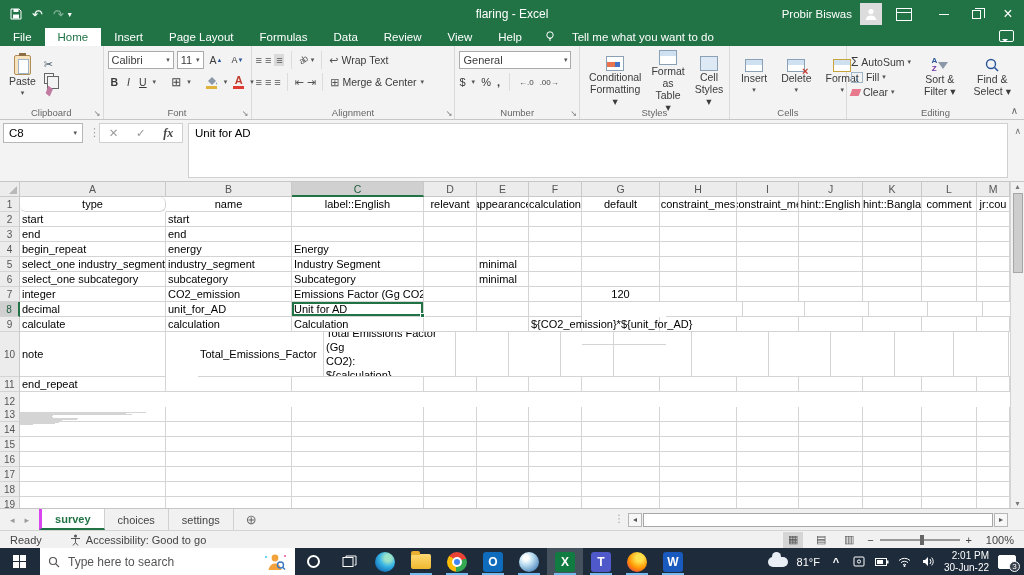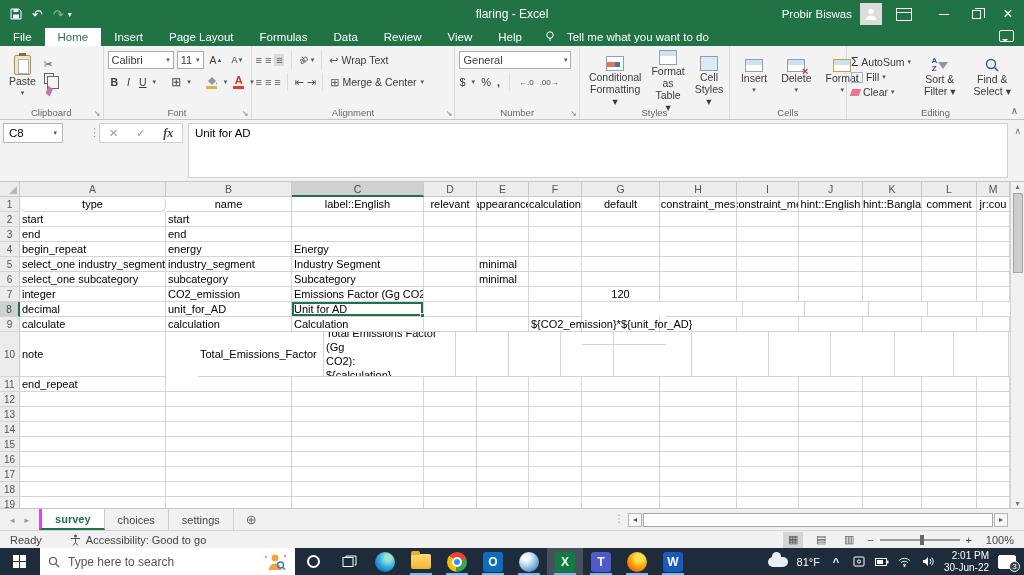--- a/index.html
+++ b/index.html
@@ -20,21 +20,21 @@
   .ribbon-opts { width:16px; height:13px; border:1px solid #fff; position:relative; margin-right:16px; }
   .ribbon-opts:before { content:""; position:absolute; left:0; right:0; top:3px; border-top:1px solid #fff; }
   .winbtn { width:32px; height:28px; display:flex; align-items:center; justify-content:center; font-size:13px; }
   .min-glyph { width:10px; height:1px; background:#fff; display:block; }
   .restore-glyph { width:9px; height:9px; border:1px solid #fff; position:relative; display:block; }
   .restore-glyph:before { content:""; position:absolute; top:-3px; left:2px; width:9px; height:9px; border:1px solid #fff; border-bottom:none; border-left:none; }
   
   .menubar { height:18px; background:#217346; display:flex; align-items:stretch; color:#fff; font-size:11.5px; flex:0 0 18px; position:relative; }
   .mtab { padding:0 13px; display:flex; align-items:center; }
   .mtab.active { background:#fff; color:#217346; }
-  .tellme { display:flex; align-items:center; gap:12px; padding:0 10px; }
+  .tellme { display:flex; align-items:center; gap:17px; padding:0 10px; }
   .bulb-svg { width:10px; height:12px; }
   .comment-ic { position:absolute; right:10px; top:2px; width:15px; height:12px; border:1px solid #fff; border-radius:2px; }
   .comment-ic:after { content:""; position:absolute; left:2px; bottom:-4px; border:3px solid transparent; border-top-color:#fff; }
 
   
   .ribbon { height:74px; background:#f3f3f3; border-bottom:1px solid #c6c6c6; display:flex; flex:0 0 74px; position:relative; font-size:10.5px; color:#3b3b3b; }
   .rgroup { position:relative; display:flex; flex-direction:column; border-right:1px solid #dadada; padding:3px 4px 14px 4px; }
   .rgroup .glabel { position:absolute; bottom:1px; left:0; right:0; text-align:center; font-size:9.5px; color:#666; }
   .launcher { position:absolute; right:2px; bottom:1px; font-size:8px; color:#777; }
   .rbody { display:flex; flex:1; align-items:center; }
@@ -70,21 +70,21 @@
   .fill-ic { color:#2b579a; font-size:10px; border:1px solid #9db3c8; width:12px; height:11px; display:inline-flex; align-items:center; justify-content:center; }
   .clear-ic { width:9px; height:7px; background:#e8788c; transform:skewX(-20deg); display:inline-block; }
   .az-ic { font-size:8px; line-height:8px; font-weight:bold; display:inline-flex; flex-direction:column; }
   .az-a { color:#2b579a; } .az-z { color:#7030a0; }
   .funnel { width:0; height:0; border-left:5px solid transparent; border-right:5px solid transparent; border-top:7px solid #8a98a8; display:inline-block; }
   .find-svg { width:16px; height:16px; }
   .ribbon-collapse { position:absolute; right:6px; bottom:3px; color:#666; font-size:10px; }
 
   
   .fbar { height:62px; background:#f3f3f3; border-bottom:1px solid #c6c6c6; position:relative; flex:0 0 62px; font-size:11.5px; }
-  .namebox { position:absolute; left:3px; top:3px; width:60px; height:20px; background:#fff; border:1px solid #b7b7b7; display:flex; align-items:center; justify-content:space-between; padding:0 5px; }
+  .namebox { position:absolute; left:3px; top:3px; width:80px; height:20px; background:#fff; border:1px solid #b7b7b7; display:flex; align-items:center; justify-content:space-between; padding:0 5px; }
   .fdots { position:absolute; left:89px; top:6px; color:#9a9a9a; font-size:11px; }
   .fxbtns { position:absolute; left:99px; top:3px; width:84px; height:20px; background:#fff; border:1px solid #d0d0d0; display:flex; align-items:center; justify-content:space-around; color:#9a9a9a; }
   .fxbtns .fx { font-style:italic; font-family:"Liberation Serif", serif; color:#444; font-weight:bold; font-size:12px; }
   .finput { position:absolute; left:188px; top:3px; right:16px; height:55px; background:#fff; border:1px solid #d0d0d0; padding:3px 6px; color:#000; }
   .fcollapse { position:absolute; right:3px; top:6px; color:#777; font-size:9px; }
 
   
   .gridwrap { height:326px; flex:0 0 326px; position:relative; background:#fff; overflow:hidden; }
   .sheet { width:1010px; }
   .grow { display:flex; }
@@ -618,21 +618,21 @@
           <div class="cell" style="width: 52px;"></div>
           <div class="cell" style="width: 53px;"></div>
           <div class="cell" style="width: 78px;"></div>
           <div class="cell" style="width: 77px;"></div>
           <div class="cell" style="width: 62px;"></div>
           <div class="cell" style="width: 64px;"></div>
           <div class="cell" style="width: 59px;"></div>
           <div class="cell" style="width: 55px;"></div>
           <div class="cell" style="width: 33px;"></div>
         </div>
-        <div class="grow" style="height: 15px;">
+        <div class="grow" style="height: 15px; flex-direction: column;">
           <div class="rowhdr">12</div>
           <div class="cell" style="width: 146px;"></div>
           <div class="cell" style="width: 126px;"></div>
           <div class="cell" style="width: 132px;"></div>
           <div class="cell" style="width: 53px;"></div>
           <div class="cell" style="width: 52px;"></div>
           <div class="cell" style="width: 53px;"></div>
           <div class="cell" style="width: 78px;"></div>
           <div class="cell" style="width: 77px;"></div>
           <div class="cell" style="width: 62px;"></div>

